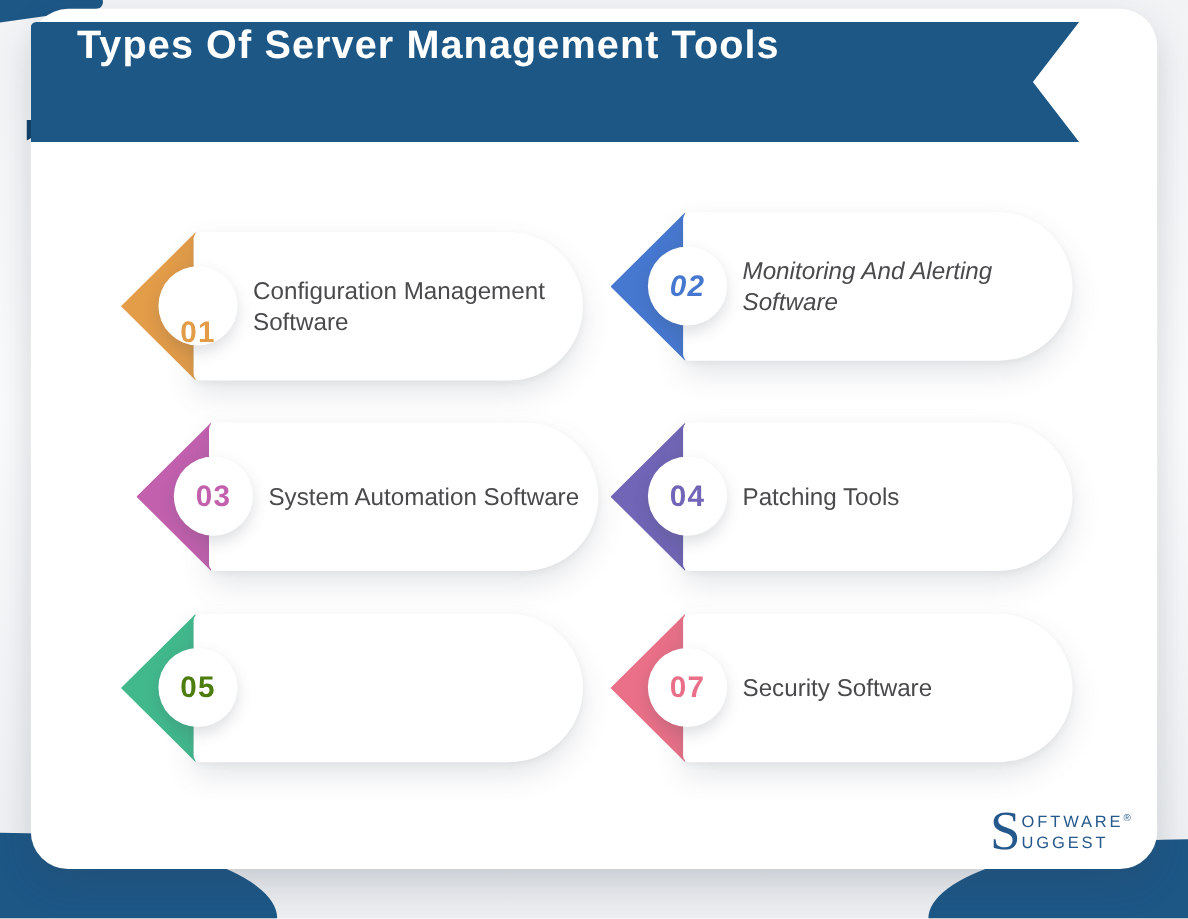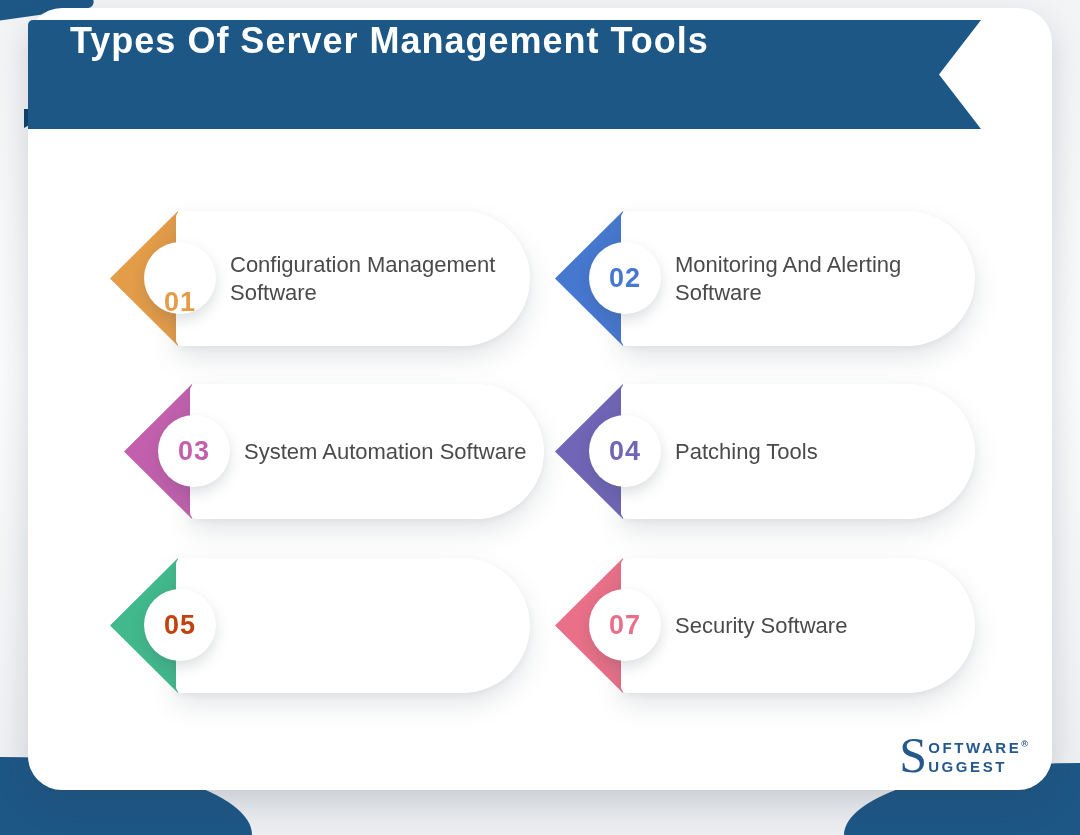--- a/index.html
+++ b/index.html
@@ -49,35 +49,35 @@
     position:absolute;left:34px;top:31px;width:72px;height:72px;border-radius:50%;
     background:#ffffff;box-shadow:0 6px 14px rgba(60,70,85,.18);
     display:flex;align-items:center;justify-content:center;
   }
   .item .badge span{font-size:27px;font-weight:600;letter-spacing:1px;}
   .item .label{
     position:absolute;left:120px;right:14px;top:0;height:135px;
     display:flex;align-items:center;
     font-size:22px;font-weight:500;color:#4a4a4c;line-height:1.25;
   }
-  .pos-r1c1{left:110px;top:211px;} .pos-r1c2{left:555px;top:211px;}
+  .pos-r1c1{left:110px;top:211px;} .pos-r1c2{left:555px;top:193px;font-style:italic;}
   .pos-r2c1{left:124px;top:384px;} .pos-r2c2{left:555px;top:384px;text-decoration:underline;}
   .pos-r3c1{left:110px;top:558px;} .pos-r3c2{left:555px;top:558px;}
   
   .brand{
     position:absolute;z-index:2;right:52px;bottom:58px;
     display:flex;align-items:center;
   }
   .brand-s{
     font-family:"Liberation Serif",serif;font-size:50px;line-height:44px;
     font-weight:400;margin-right:1px;
   }
   .brand-lines{display:flex;flex-direction:column;}
   .brand-top,.brand-bottom{
-    font-size:15px;font-weight:700;letter-spacing:2.6px;line-height:19px;
+    font-size:15px;font-weight:400;letter-spacing:2.6px;line-height:19px;
   }
   .brand-top sup{font-size:9px;letter-spacing:0;}
 </style>
 </head>
 <body>
 
 <div class="corner corner-tl" style="background: rgb(28, 87, 134);"></div>
 <div class="corner corner-bl" style="background: rgb(28, 87, 134);"></div>
 <div class="corner corner-br" style="background: rgb(28, 87, 134);"></div>
 
@@ -121,21 +121,21 @@
   <div class="badge">
     <span style="color: rgb(112, 101, 182);">04</span>
   </div>
   <div class="label">Patching Tools</div>
 </div>
 
 <div class="item pos-r3c1">
   <div class="tri" style="background: rgb(66, 185, 141);"></div>
   <div class="pill"></div>
   <div class="badge">
-    <span style="color: #c2410c; text-align: center;">05</span>
+    <span style="color: #4d7c0f; text-align: center;">05</span>
   </div>
 </div>
 
 <div class="item pos-r3c2">
   <div class="tri" style="background: rgb(233, 112, 136);"></div>
   <div class="pill"></div>
   <div class="badge">
     <span style="color: rgb(233, 112, 136);">07</span>
   </div>
   <div class="label">Security Software</div>

